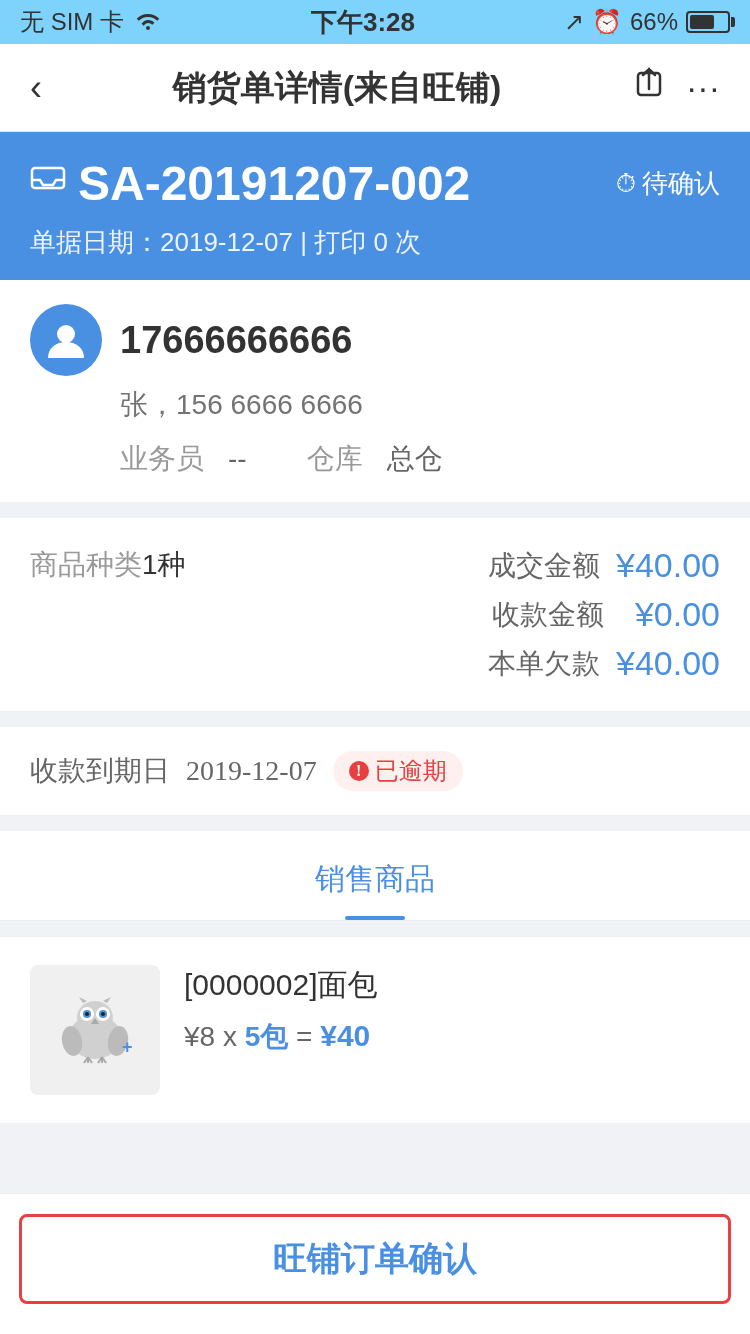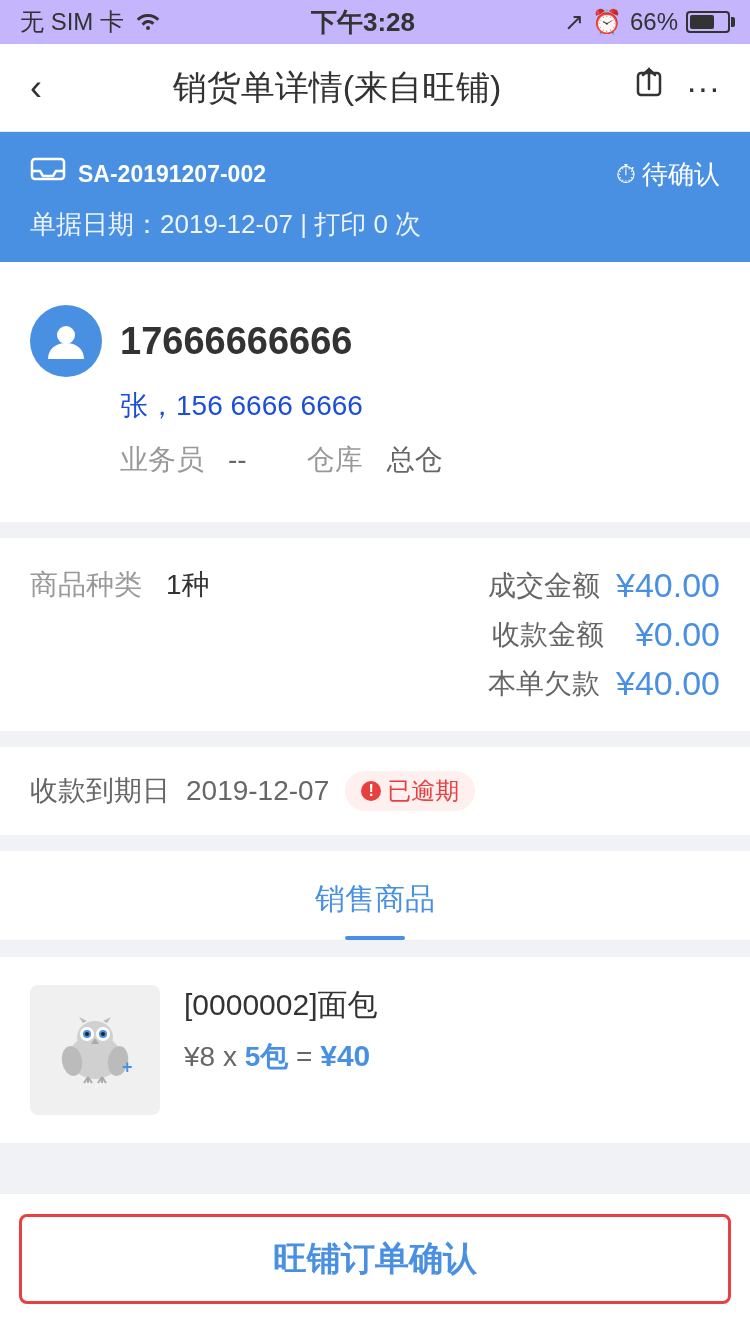--- a/index.html
+++ b/index.html
@@ -10,21 +10,21 @@
       font-family: -apple-system, 'PingFang SC', 'Helvetica Neue', sans-serif;
       background: #f0f2f5;
       font-size: 28px;
       color: #333;
     }
 
     
     .status-bar {
       width: 750px;
       height: 44px;
-      background: #c4b5fd;
+      background: #7dd3fc;
       display: flex;
       align-items: center;
       justify-content: space-between;
       padding: 0 20px;
       font-size: 24px;
       font-weight: 500;
     }
     .status-left { display: flex; align-items: center; gap: 10px; }
     .status-center { font-size: 26px; font-weight: 600; }
     .status-right { display: flex; align-items: center; gap: 8px; font-size: 24px; }
@@ -47,21 +47,21 @@
       padding: 0 30px;
       border-bottom: 1px solid #e8e8e8;
     }
     .nav-back {
       font-size: 36px;
       color: #333;
       cursor: pointer;
     }
     .nav-title {
       font-size: 34px;
-      font-weight: 400;
+      font-weight: 700;
       color: #333;
     }
     .nav-actions {
       display: flex;
       align-items: center;
       gap: 20px;
     }
     .nav-share-icon, .nav-more-icon {
       font-size: 34px;
       color: #333;
@@ -73,21 +73,21 @@
       padding: 24px 30px 20px;
       margin-bottom: 0;
     }
     .order-header-top {
       display: flex;
       justify-content: space-between;
       align-items: center;
       margin-bottom: 14px;
     }
     .order-id {
-      font-size: 23px;
+      font-size: 48px;
       font-weight: 700;
       color: #fff;
       display: flex;
       align-items: center;
       gap: 12px;
     }
     .order-id-icon {
       font-size: 32px;
     }
     .order-status {
@@ -98,21 +98,21 @@
       gap: 6px;
     }
     .order-date {
       font-size: 26px;
       color: rgba(255,255,255,0.9);
     }
 
     
     .customer-section {
       background: #fff;
-      padding: 43px 30px;
+      padding: 24px 30px;
       margin-bottom: 16px;
     }
     .customer-top {
       display: flex;
       align-items: center;
       gap: 18px;
       margin-bottom: 10px;
     }
     .customer-avatar {
       width: 72px;
@@ -125,21 +125,21 @@
       color: #fff;
       font-size: 38px;
     }
     .customer-phone {
       font-size: 38px;
       font-weight: 600;
       color: #333;
     }
     .customer-name {
       font-size: 28px;
-      color: #1d4ed8;
+      color: #737373;
       margin-left: 90px;
       margin-bottom: 16px;
     }
     .customer-meta {
       display: flex;
       gap: 60px;
       margin-left: 90px;
       font-size: 28px;
       color: #666;
     }
@@ -148,39 +148,40 @@
 
     
     .summary-section {
       background: #fff;
       padding: 28px 30px;
       margin-bottom: 16px;
       display: flex;
       align-items: flex-start;
       justify-content: space-between;
     }
-    .summary-left { display: flex; align-items: center; gap: 24px; font-size: 28px; color: #666; }
+    .summary-left { display: flex; align-items: center; gap: 0; font-size: 28px; color: #666; }
     .summary-label { color: #999; }
     .summary-value { color: #333; font-size: 28px; }
     .summary-right { text-align: right; font-size: 28px; }
     .summary-row { display: flex; justify-content: flex-end; align-items: center; gap: 16px; margin-bottom: 10px; }
     .summary-row:last-child { margin-bottom: 0; }
     .amount-label { color: #666; }
     .amount-value { color: #4a90e2; font-size: 34px; min-width: 100px; text-align: right; }
 
     
     .duedate-section {
       background: #fff;
       padding: 24px 30px;
       margin-bottom: 16px;
       display: flex;
       align-items: center;
       gap: 16px;
       font-size: 28px;
       color: #666;
+      font-family: Liberation Serif, serif;
     }
     .overdue-badge {
       background: #fff0f0;
       color: #e84040;
       border-radius: 20px;
       padding: 4px 16px;
       font-size: 24px;
       display: flex;
       align-items: center;
       gap: 6px;

